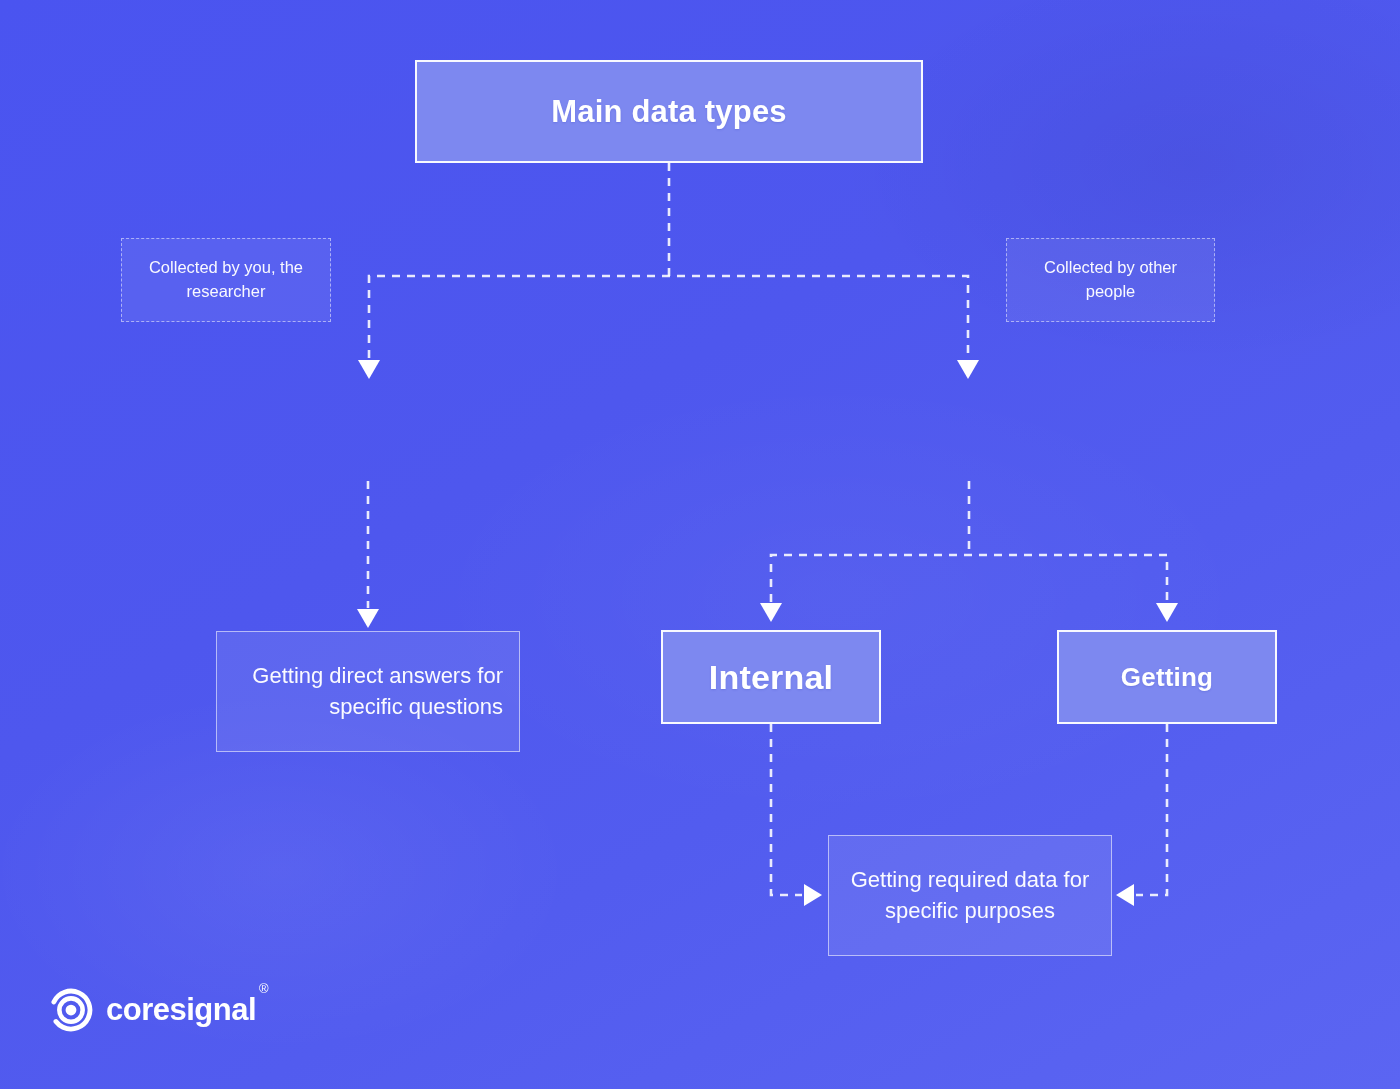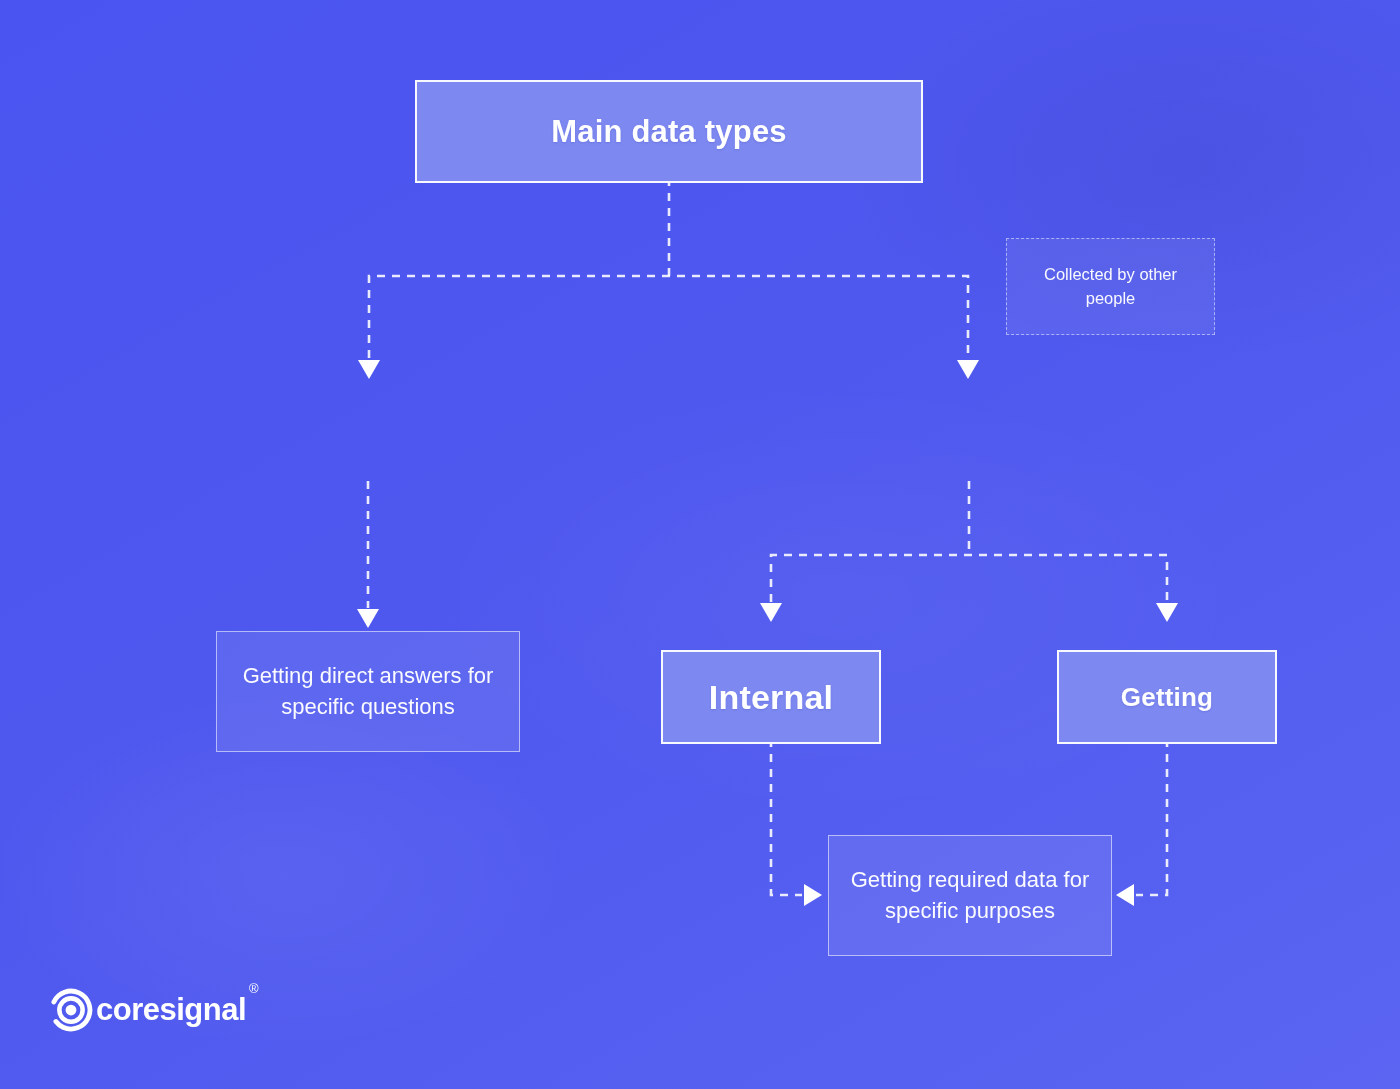--- a/index.html
+++ b/index.html
@@ -29,62 +29,62 @@
   .node {
     position: absolute;
     display: flex; align-items: center; justify-content: center;
     background: #7d88f0;
     border: 2px solid rgba(255,255,255,0.95);
     font-weight: 700;
     text-align: center;
     letter-spacing: 0.2px;
     box-sizing: border-box;
     text-shadow: 0 1px 2px rgba(60,70,190,0.25);
-    margin-top: 20px;
   }
   #node-root      { left: 415px; top:  60px; width: 508px; height: 103px; font-size: 31px; }
   #node-primary   { left: 217px; top: 385px; width: 301px; height:  96px; font-size: 26px; }
   #node-secondary { left: 819px; top: 385px; width: 300px; height:  96px; font-size: 26px; }
   #node-internal  { left: 661px; top: 630px; width: 220px; height:  94px; font-size: 34px; }
   #node-external  { left: 1057px; top: 630px; width: 220px; height:  94px; font-size: 26px; }
   .outcome {
     position: absolute;
     display: flex; align-items: center; justify-content: center;
     background: rgba(255,255,255,0.09);
     border: 1px solid rgba(255,255,255,0.55);
     font-weight: 400;
     font-size: 22px;
     line-height: 1.4;
     text-align: center;
     box-sizing: border-box;
     color: rgba(255,255,255,0.97);
   }
-  #outcome-primary   { left: 216px; top: 631px; width: 304px; height: 121px; padding: 0 16px; }
+  #outcome-primary   { left: 216px; top: 631px; width: 304px; height: 121px; padding: 0 16px; text-align: right; }
   #outcome-secondary { left: 828px; top: 835px; width: 284px; height: 121px; padding: 0 12px; }
   .annotation {
     position: absolute;
     display: flex; align-items: center; justify-content: center;
     background: rgba(255,255,255,0.07);
     border: 1px dashed rgba(255,255,255,0.5);
     font-weight: 400;
     font-size: 16.5px;
     line-height: 1.45;
     text-align: center;
     box-sizing: border-box;
     color: rgba(255,255,255,0.96);
   }
   #annotation-left  { left: 121px;  top: 238px; width: 210px; height: 84px; padding: 0 12px; }
-  #annotation-right { left: 1006px; top: 238px; width: 209px; height: 97px; padding: 0 13px; }
+  #annotation-right { left: 1006px; top: 238px; width: 209px; height: 84px; padding: 0 13px; }
   .logo {
     position: absolute;
     left: 46px; top: 984px;
     display: flex; align-items: center;
   }
   .logo-mark { width: 50px; height: 50px; }
   .logo-text {
+    margin-left: 10px;
     font-size: 31px;
     font-weight: 700;
     letter-spacing: -0.5px;
     line-height: 1;
   }
   .logo-reg {
     font-size: 13px;
     font-weight: 400;
     vertical-align: top;
     position: relative;
@@ -115,20 +115,23 @@
       <polygon points="1156,603 1178,603 1167,622"></polygon>
       <polygon points="804,884 804,906 822,895"></polygon>
       <polygon points="1134,884 1134,906 1116,895"></polygon>
     </g>
   </svg>
 
   <div class="node" id="node-root">
     <span>Main data types</span>
   </div>
 
+  <div class="annotation" id="annotation-left">
+    <span>Collected by you, the researcher</span>
+  </div>
 
   <div class="annotation" id="annotation-right">
     <span>Collected by other people</span>
   </div>
 
 
 
   <div class="outcome" id="outcome-primary">
     <span>Getting direct answers for specific questions</span>
   </div>

